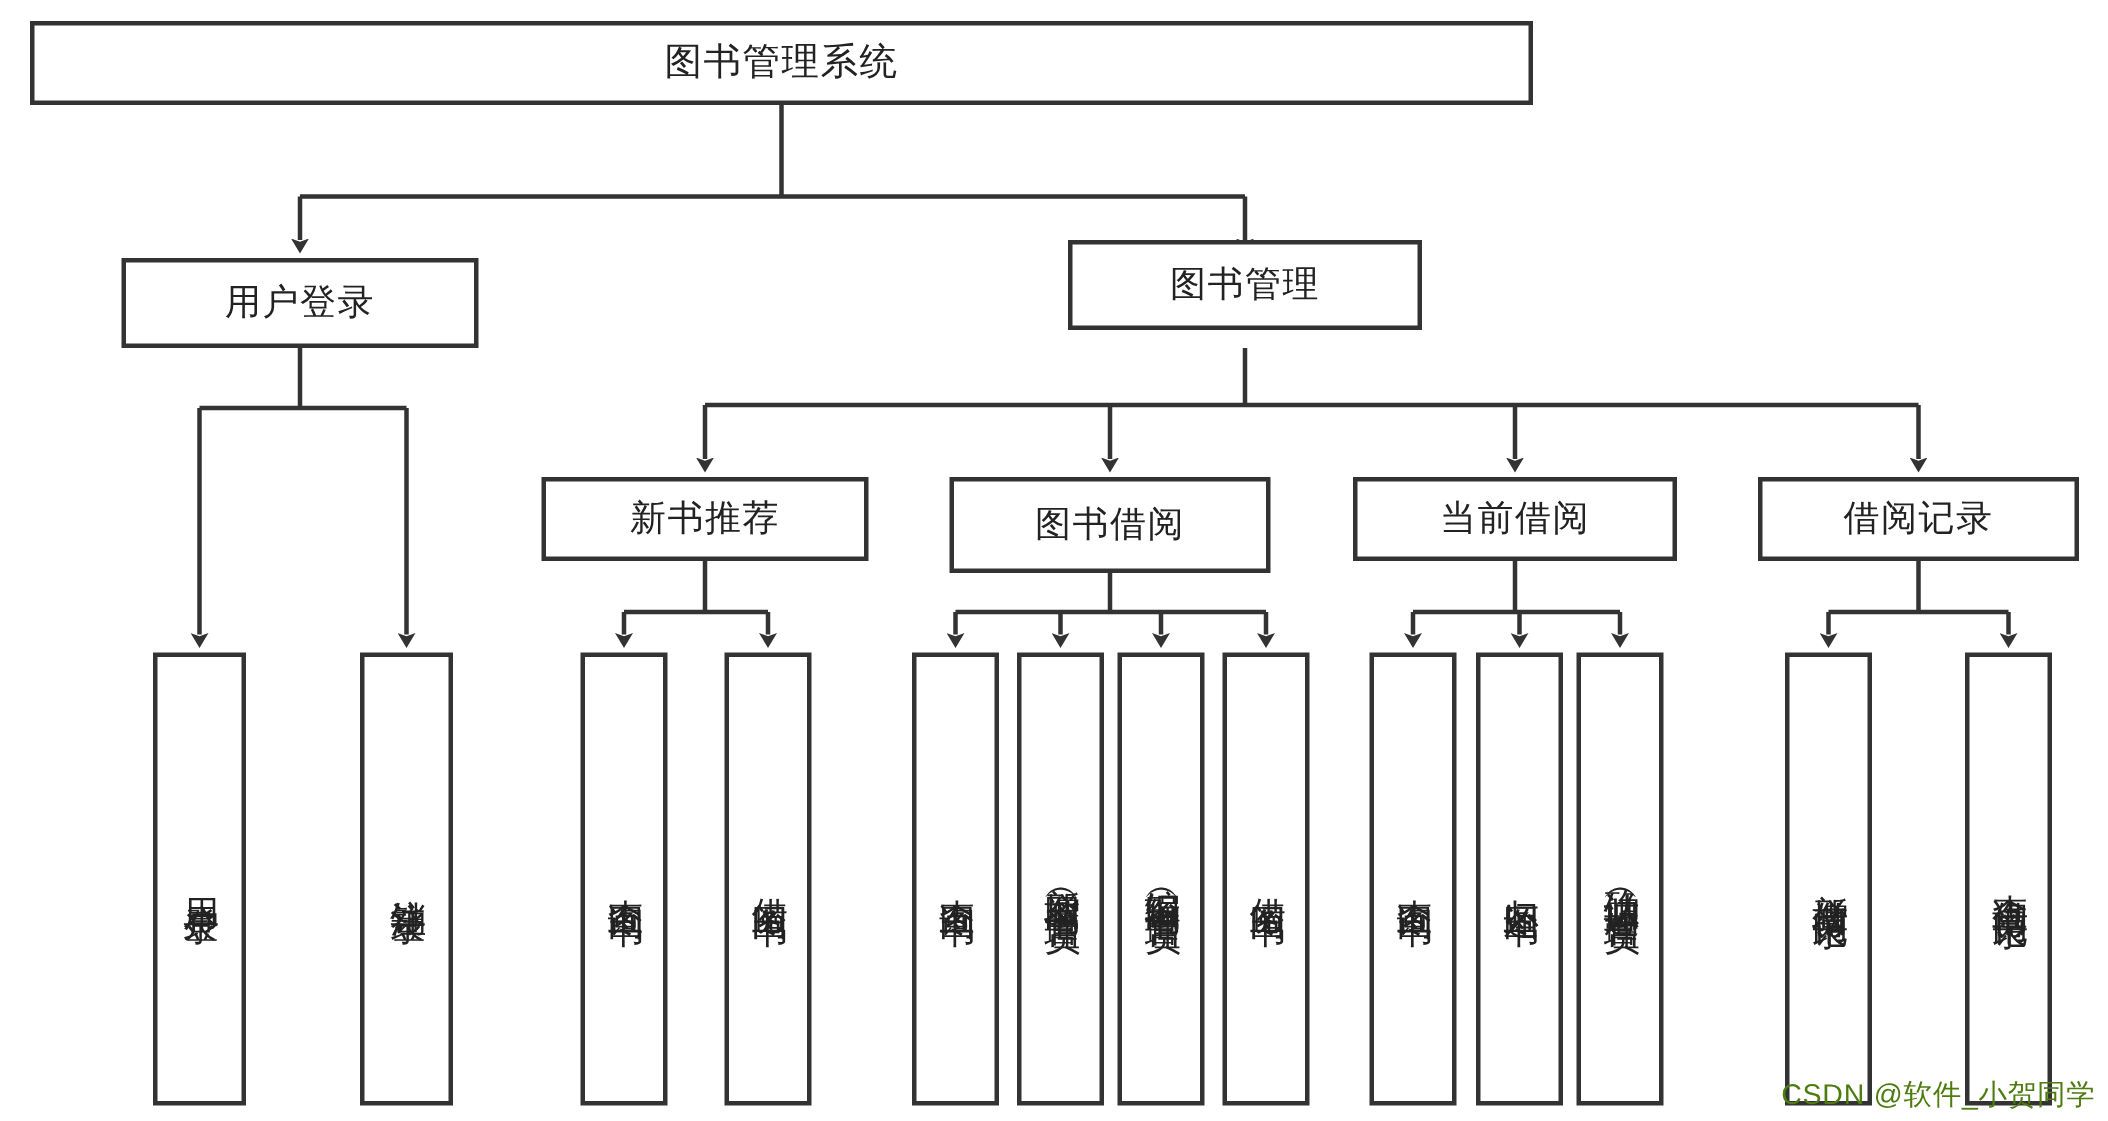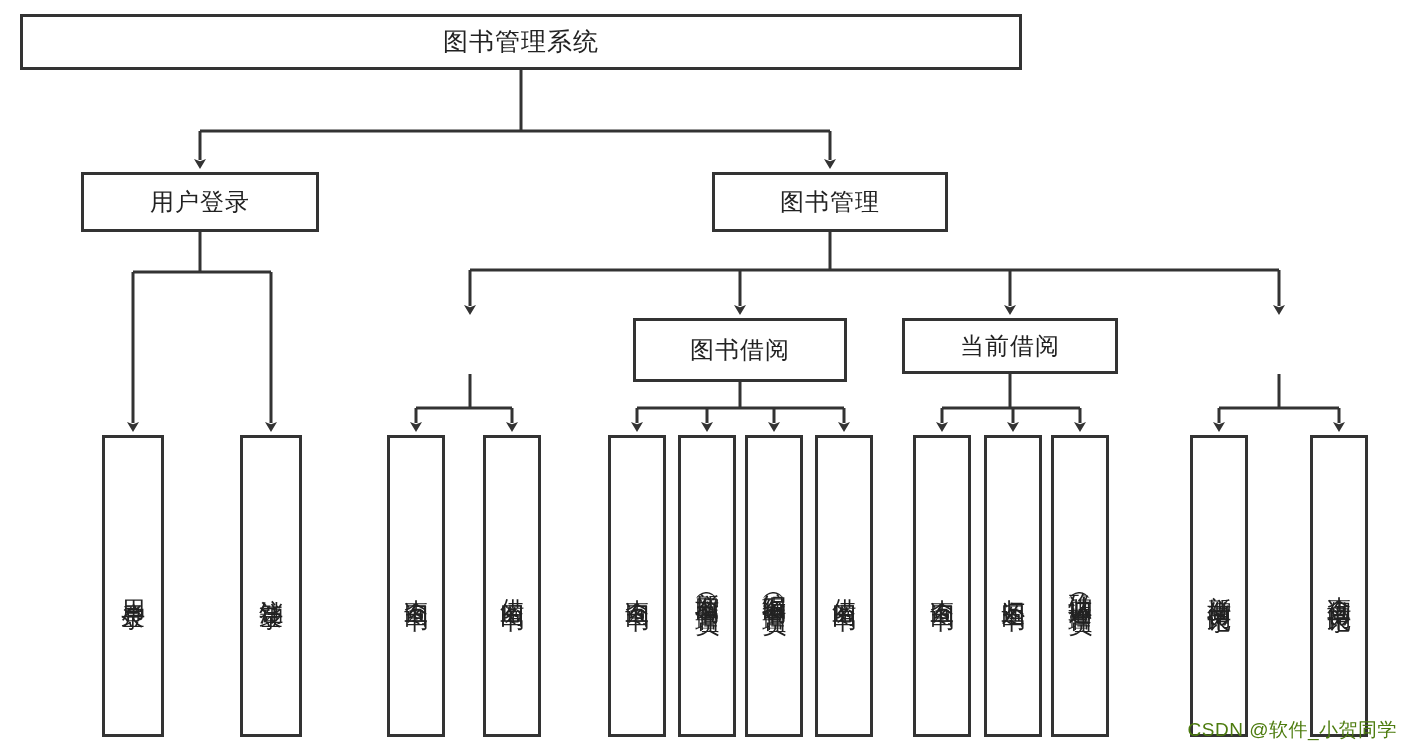--- a/index.html
+++ b/index.html
@@ -130,30 +130,36 @@
     </g>
   </svg>
 
   <div class="node root" style="left:20px; top:14px; width:1002px; height:56px;justify-content:center;">
     <span>图书管理系统</span>
   </div>
 
   <div class="node level1" style="left:81px; top:172px; width:238px; height:60px;">
     <span>用户登录</span>
   </div>
-  <div class="node level1" style="left:712px; top:172px; width:236px; height:60px;">
+  <div class="node level1" style="left:712px; top:160px; width:236px; height:60px;">
     <span>图书管理</span>
   </div>
 
+  <div class="node level2" style="left:361px; top:318px; width:218px; height:56px;">
+    <span>新书推荐</span>
+  </div>
   <div class="node level2" style="left:633px; top:318px; width:214px; height:64px;">
     <span>图书借阅</span>
   </div>
   <div class="node level2" style="left:902px; top:318px; width:216px; height:56px;">
     <span>当前借阅</span>
   </div>
+  <div class="node level2" style="left:1172px; top:318px; width:214px; height:56px;">
+    <span>借阅记录</span>
+  </div>
 
   <div class="node leaf" style="left:102px; top:435px; width:62px; height:302px;">
     <span class="vtext">用户登录</span>
   </div>
   <div class="node leaf" style="left:240px; top:435px; width:62px; height:302px;">
     <span class="vtext">注销登录</span>
   </div>
 
   <div class="node leaf" style="left:387px; top:435px; width:58px; height:302px;">
     <span class="vtext">查询图书</span>

